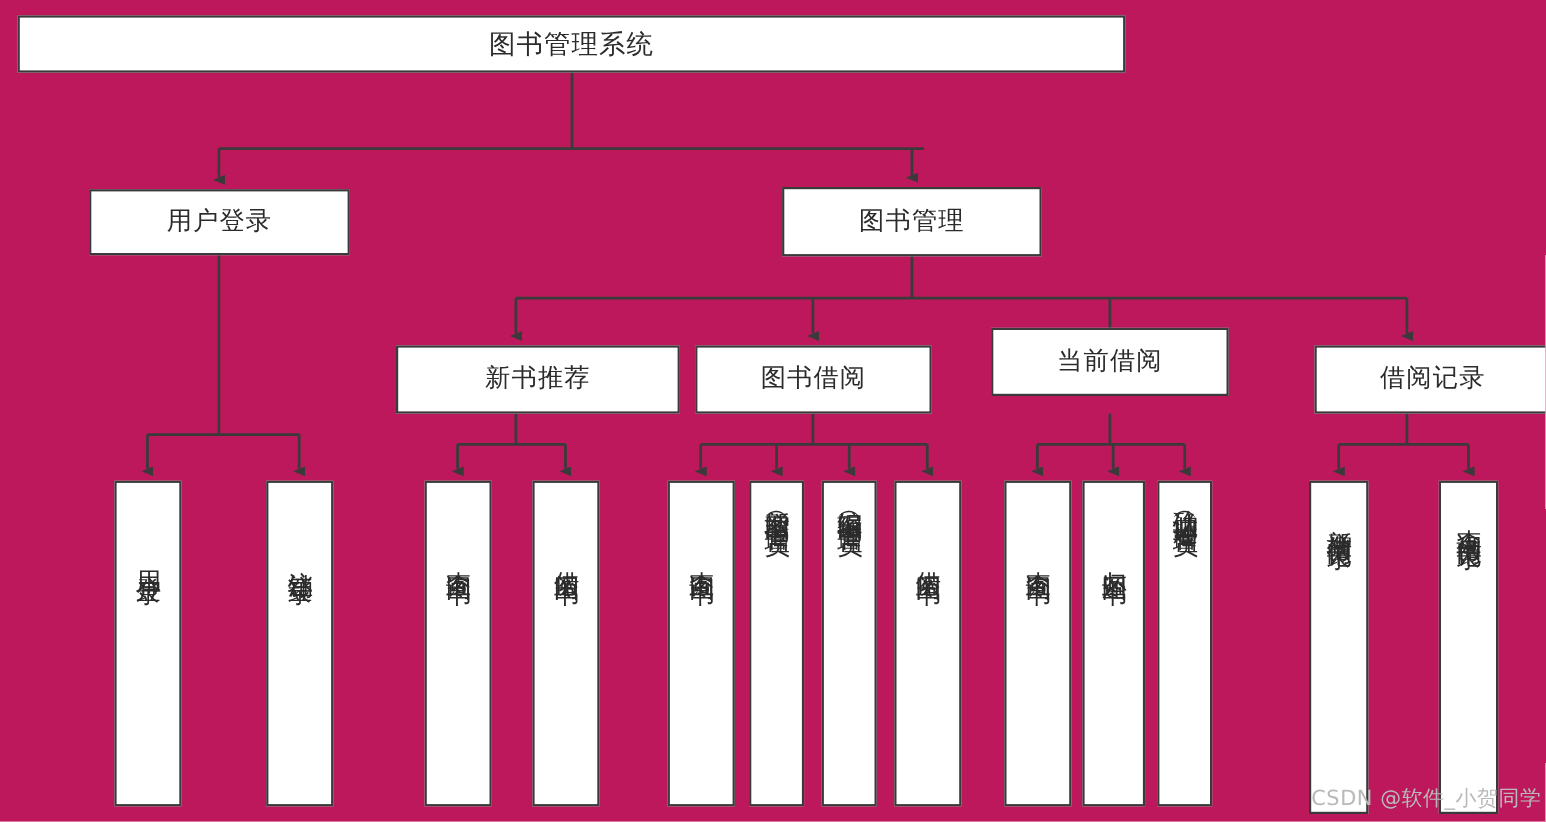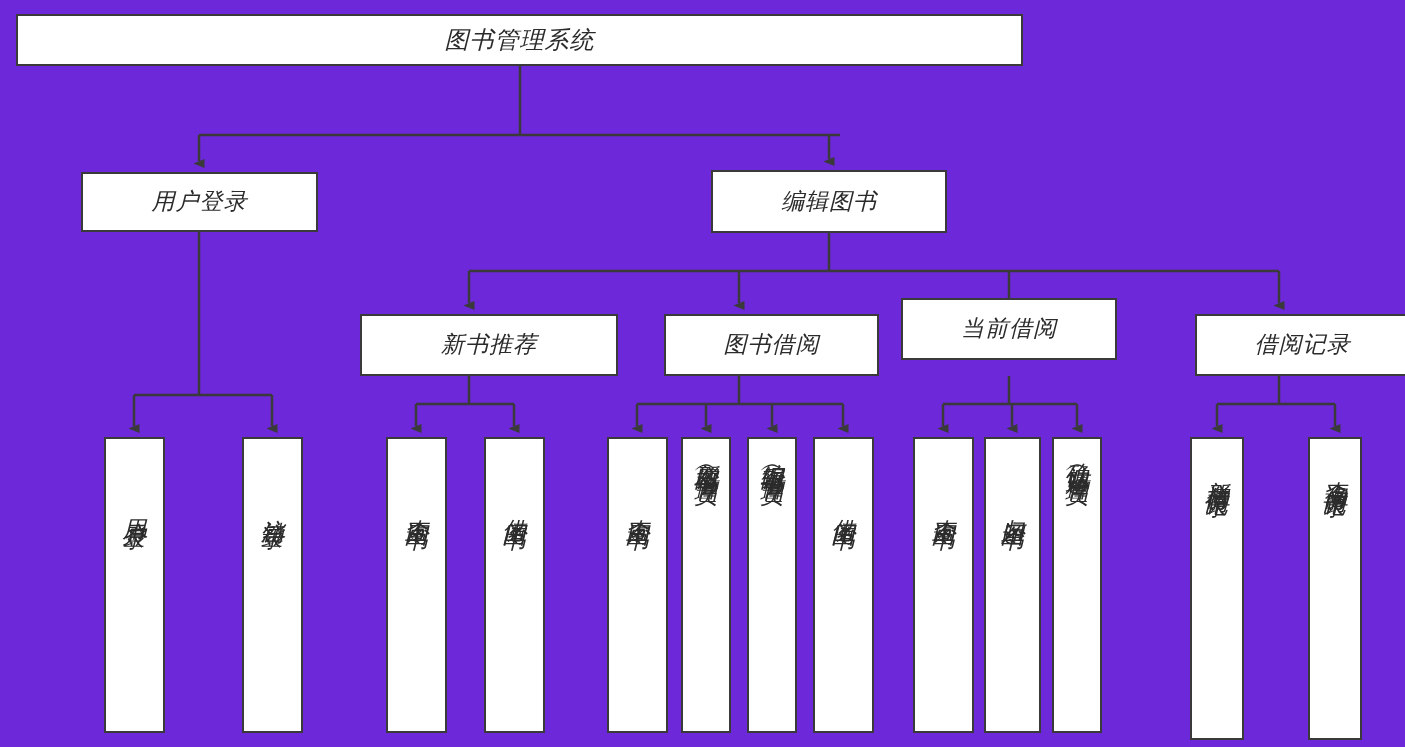--- a/index.html
+++ b/index.html
@@ -8,23 +8,22 @@
     padding: 0;
     background: #ffffff;
   }
   body {
     font-family: "DejaVu Sans", "Liberation Sans", sans-serif;
   }
   #diagram-root {
     position: relative;
     width: 1405px;
     height: 747px;
-    background: #6d28d9;
+    background: #be185d;
     overflow: hidden;
-    font-style: italic;
   }
   #edges-layer {
     position: absolute;
     left: 0;
     top: 0;
     width: 1405px;
     height: 747px;
     pointer-events: none;
   }
   .node {
@@ -131,27 +130,27 @@
   </svg>
 
   <div class="node horiz root" style="left:16px; top:14px; width:1007px; height:52px;">
     <span class="node-label">图书管理系统</span>
   </div>
 
   <div class="node horiz" style="left:81px; top:172px; width:237px; height:60px;">
     <span class="node-label">用户登录</span>
   </div>
   <div class="node horiz" style="left:711px; top:170px; width:236px; height:63px;">
-    <span class="node-label">编辑图书</span>
+    <span class="node-label">图书管理</span>
   </div>
 
   <div class="node horiz" style="left:360px; top:314px; width:258px; height:62px;">
     <span class="node-label">新书推荐</span>
   </div>
-  <div class="node horiz" style="left:664px; top:314px; width:215px; height:62px;">
+  <div class="node horiz" style="left:632px; top:314px; width:215px; height:62px;">
     <span class="node-label">图书借阅</span>
   </div>
   <div class="node horiz" style="left:901px; top:298px; width:216px; height:62px;">
     <span class="node-label">当前借阅</span>
   </div>
   <div class="node horiz" style="left:1171px; top:314px; width:215px; height:62px;margin-left:24px;">
     <span class="node-label">借阅记录</span>
   </div>
 
   <div class="node vert" style="left:104px; top:437px; width:61px; height:296px; padding-top:62px;">
@@ -187,14 +186,15 @@
   <div class="node vert" style="left:1052px; top:437px; width:50px; height:296px; padding-top:6px;">
     <span class="node-label">确认归还（管理员）</span>
   </div>
   <div class="node vert" style="left:1190px; top:437px; width:54px; height:303px; padding-top:24px;">
     <span class="node-label">新增借阅记录</span>
   </div>
   <div class="node vert" style="left:1308px; top:437px; width:54px; height:303px; padding-top:24px;">
     <span class="node-label">查询借阅记录</span>
   </div>
 
+  <div class="watermark" style="left:1192px; top:713px;">CSDN @软件_小贺同学</div>
 
 </div>
 
 </body></html>

